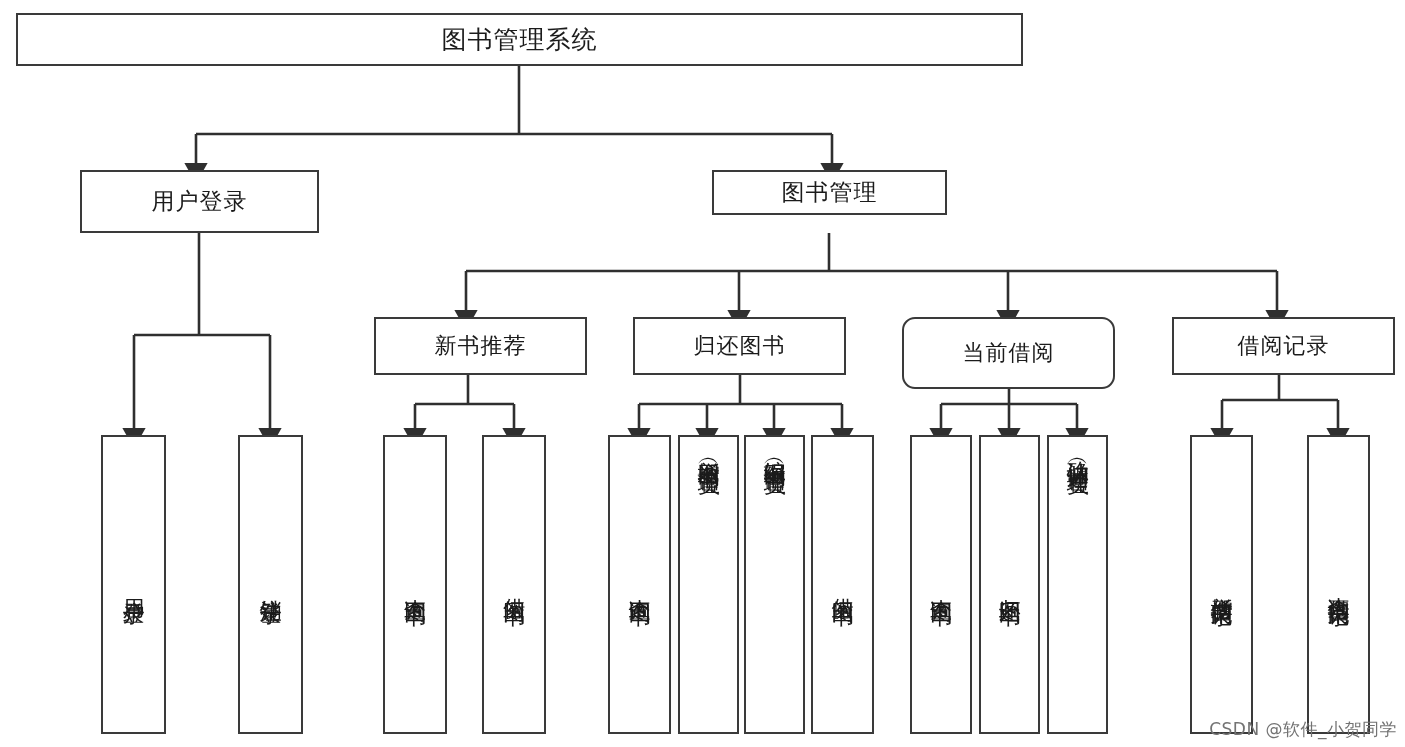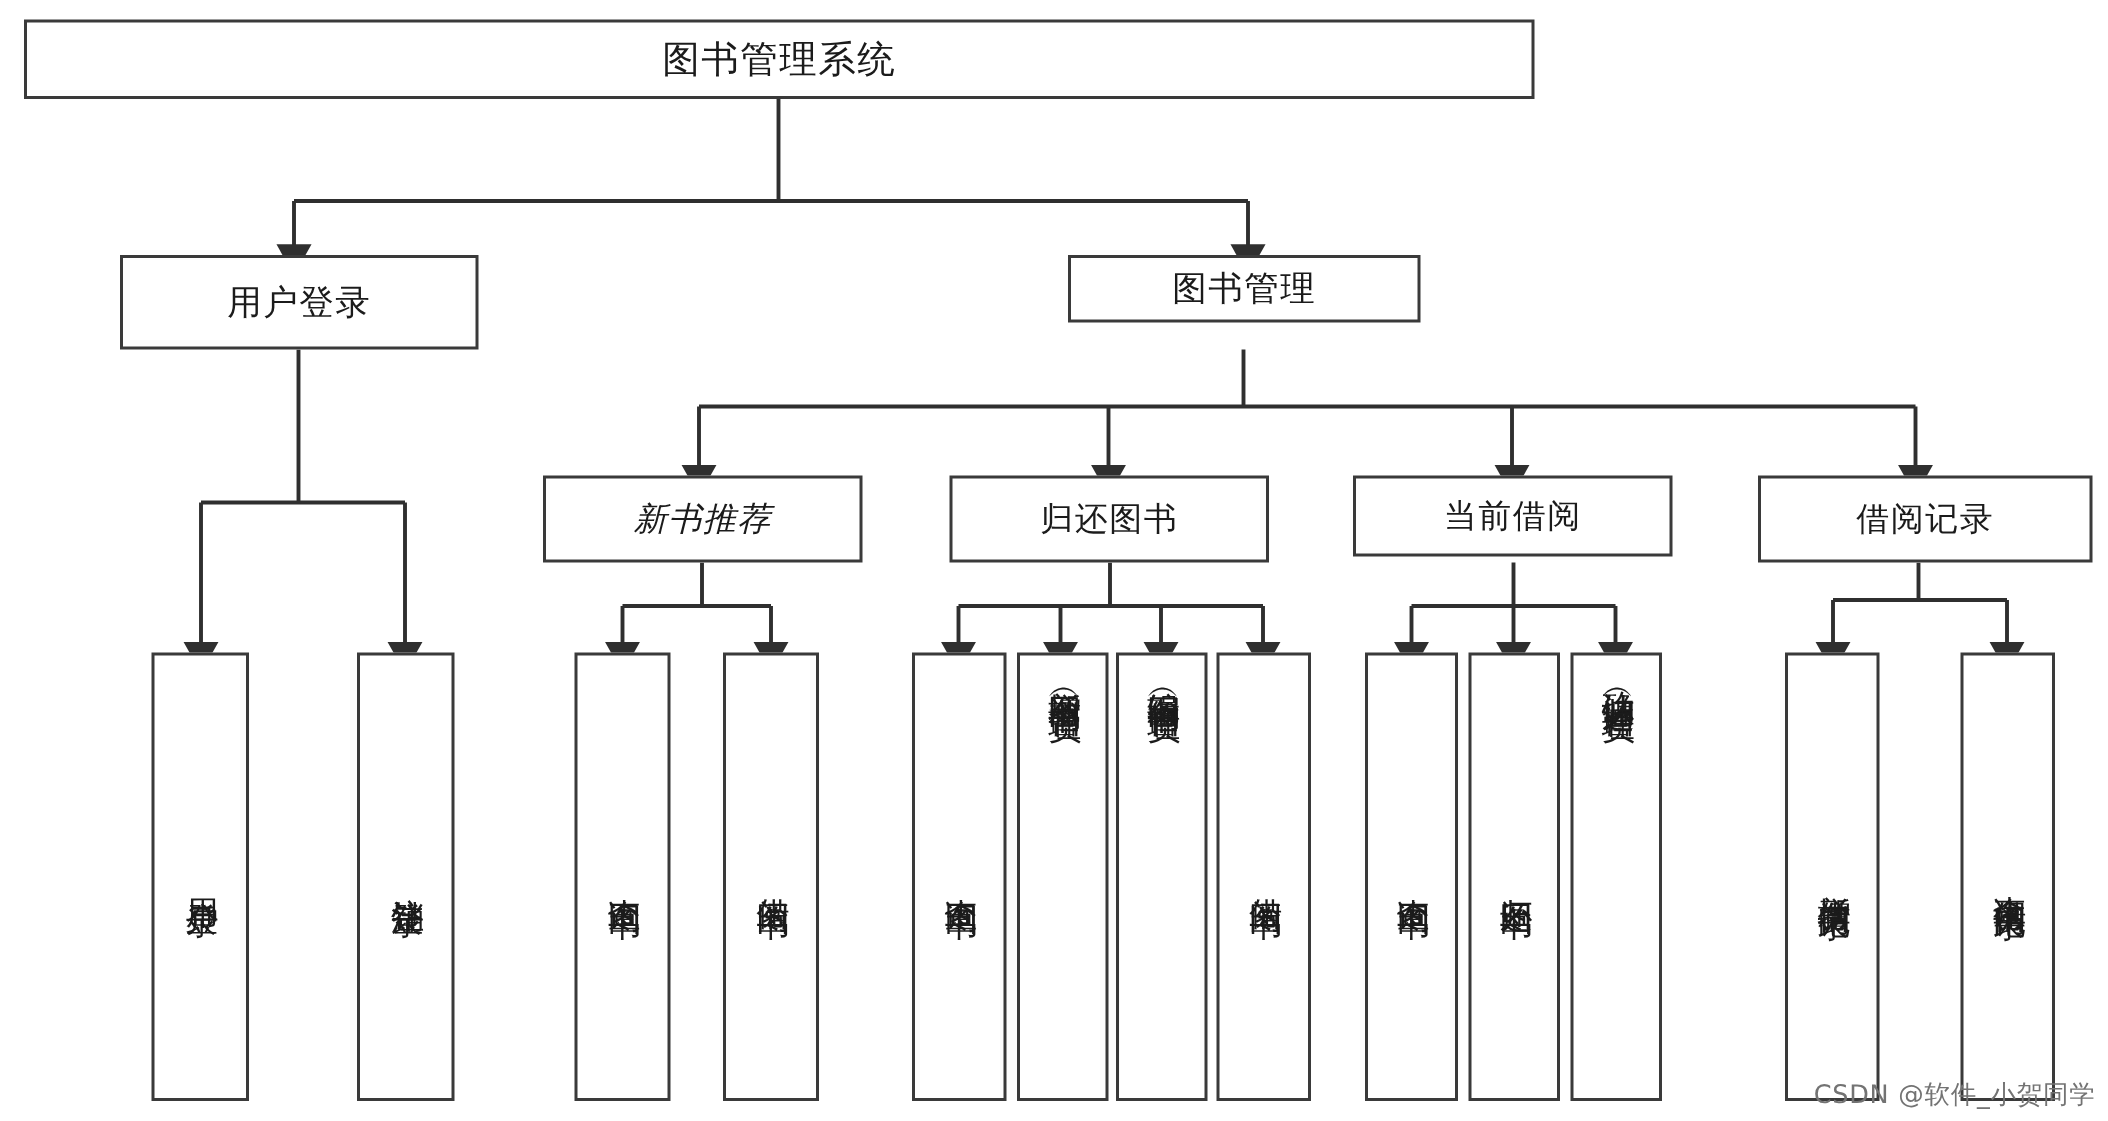--- a/index.html
+++ b/index.html
@@ -135,29 +135,29 @@
   </div>
 
   <div class="node lvl1" style="left:80px; top:170px; width:239px; height:63px;">
     <span>用户登录</span>
   </div>
 
   <div class="node lvl1" style="left:712px; top:170px; width:235px; height:45px;">
     <span>图书管理</span>
   </div>
 
-  <div class="node lvl2" style="left:362px; top:317px; width:213px; height:58px;font-style:italic;">
+  <div class="node lvl2" style="left:374px; top:317px; width:213px; height:58px;">
     <span>新书推荐</span>
   </div>
 
   <div class="node lvl2" style="left:633px; top:317px; width:213px; height:58px;">
     <span>归还图书</span>
   </div>
 
-  <div class="node lvl2" style="left:902px; top:317px; width:213px; height:54px;">
+  <div class="node lvl2" style="left:902px; top:317px; width:213px; height:72px;border-radius:13px;">
     <span>当前借阅</span>
   </div>
 
   <div class="node lvl2" style="left:1172px; top:317px; width:223px; height:58px;">
     <span>借阅记录</span>
   </div>
 
   <div class="node leaf" style="left:101px; top:435px; width:65px; height:299px;">
     <span class="vtext">用户登录</span>
   </div>

